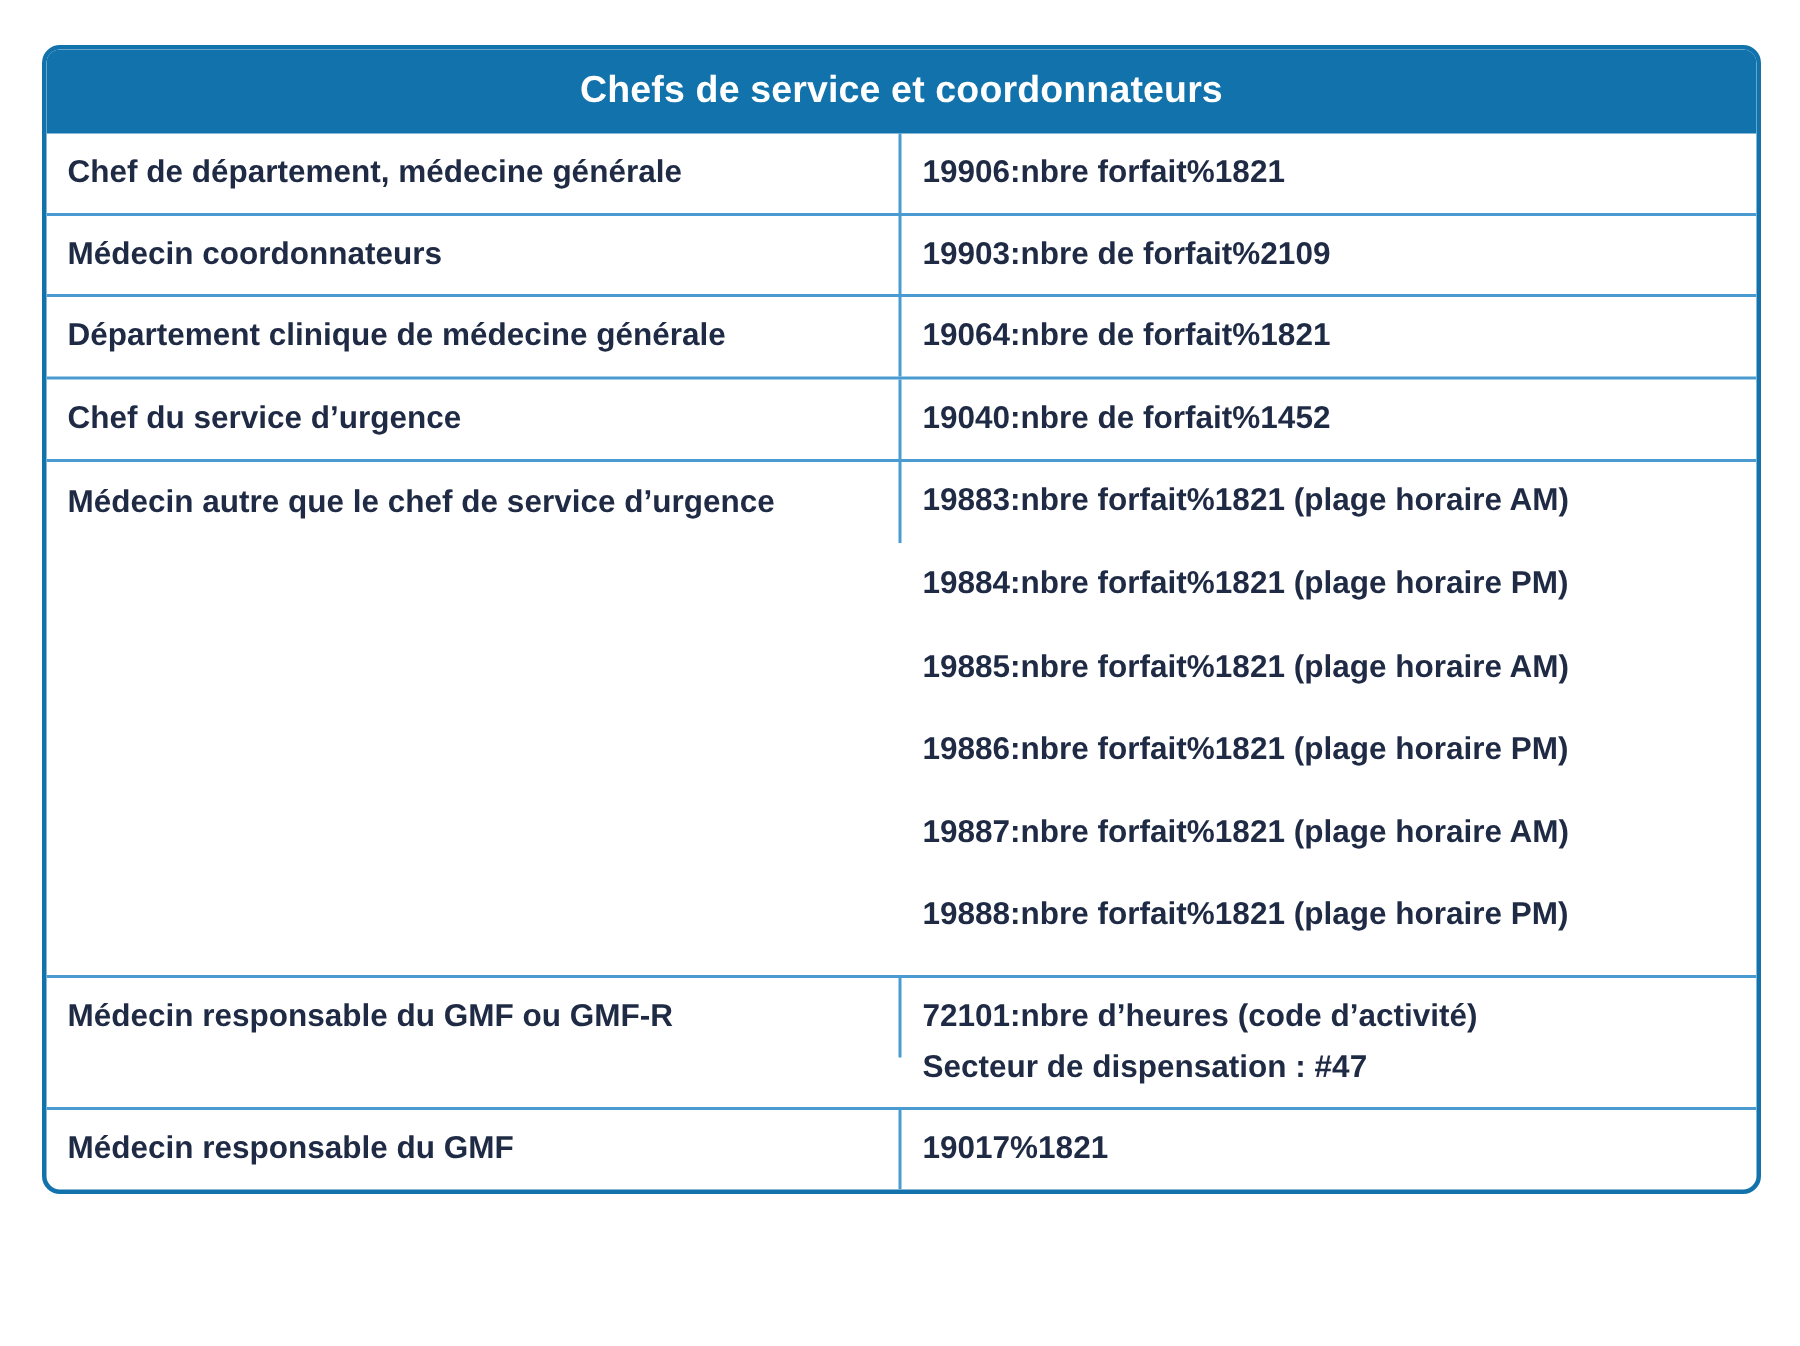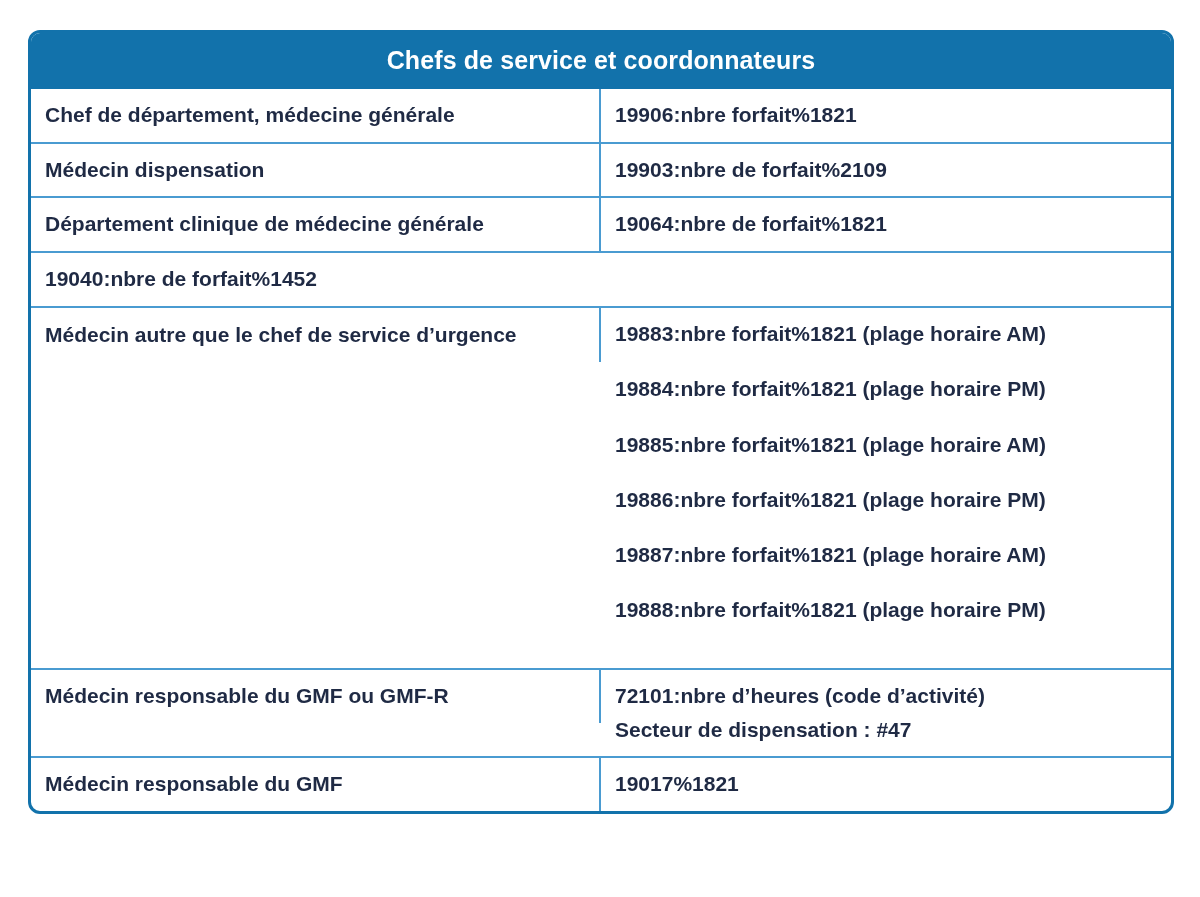--- a/index.html
+++ b/index.html
@@ -100,21 +100,21 @@
   .value-list {
     margin: 0;
     padding: 0;
     list-style: none;
   }
   .value-list li {
     margin: 0 0 28px 0;
     line-height: 1.3;
   }
   .value-list li:last-child {
-    margin-bottom: 20px;
+    margin-bottom: 2px;
   }
 
   .line {
     display: block;
   }
   .line + .line {
     margin-top: 4px;
   }
 </style>
 </head>
@@ -127,31 +127,32 @@
     <div class="table-header">Chefs de service et coordonnateurs</div>
 
     <div class="table-body">
 
       <div class="row">
         <div class="cell cell-label">Chef de département, médecine générale</div>
         <div class="cell cell-value">19906:nbre forfait%1821</div>
       </div>
 
       <div class="row">
-        <div class="cell cell-label">Médecin dispensation</div>
+        <div class="cell cell-label">Médecin coordonnateurs</div>
         <div class="cell cell-value">19903:nbre de forfait%2109</div>
       </div>
 
 
       <div class="row">
         <div class="cell cell-label">Département clinique de médecine générale</div>
         <div class="cell cell-value">19064:nbre de forfait%1821</div>
       </div>
 
       <div class="row">
+        <div class="cell cell-label">Chef du service d’urgence</div>
         <div class="cell cell-value">19040:nbre de forfait%1452</div>
       </div>
 
       <div class="row row-emerg">
         <div class="cell cell-label">Médecin autre que le chef de service d’urgence</div>
         <div class="cell cell-value">
           <ul class="value-list">
             <li>19883:nbre forfait%1821 (plage horaire AM)</li>
             <li>19884:nbre forfait%1821 (plage horaire PM)</li>
             <li>19885:nbre forfait%1821 (plage horaire AM)</li>

